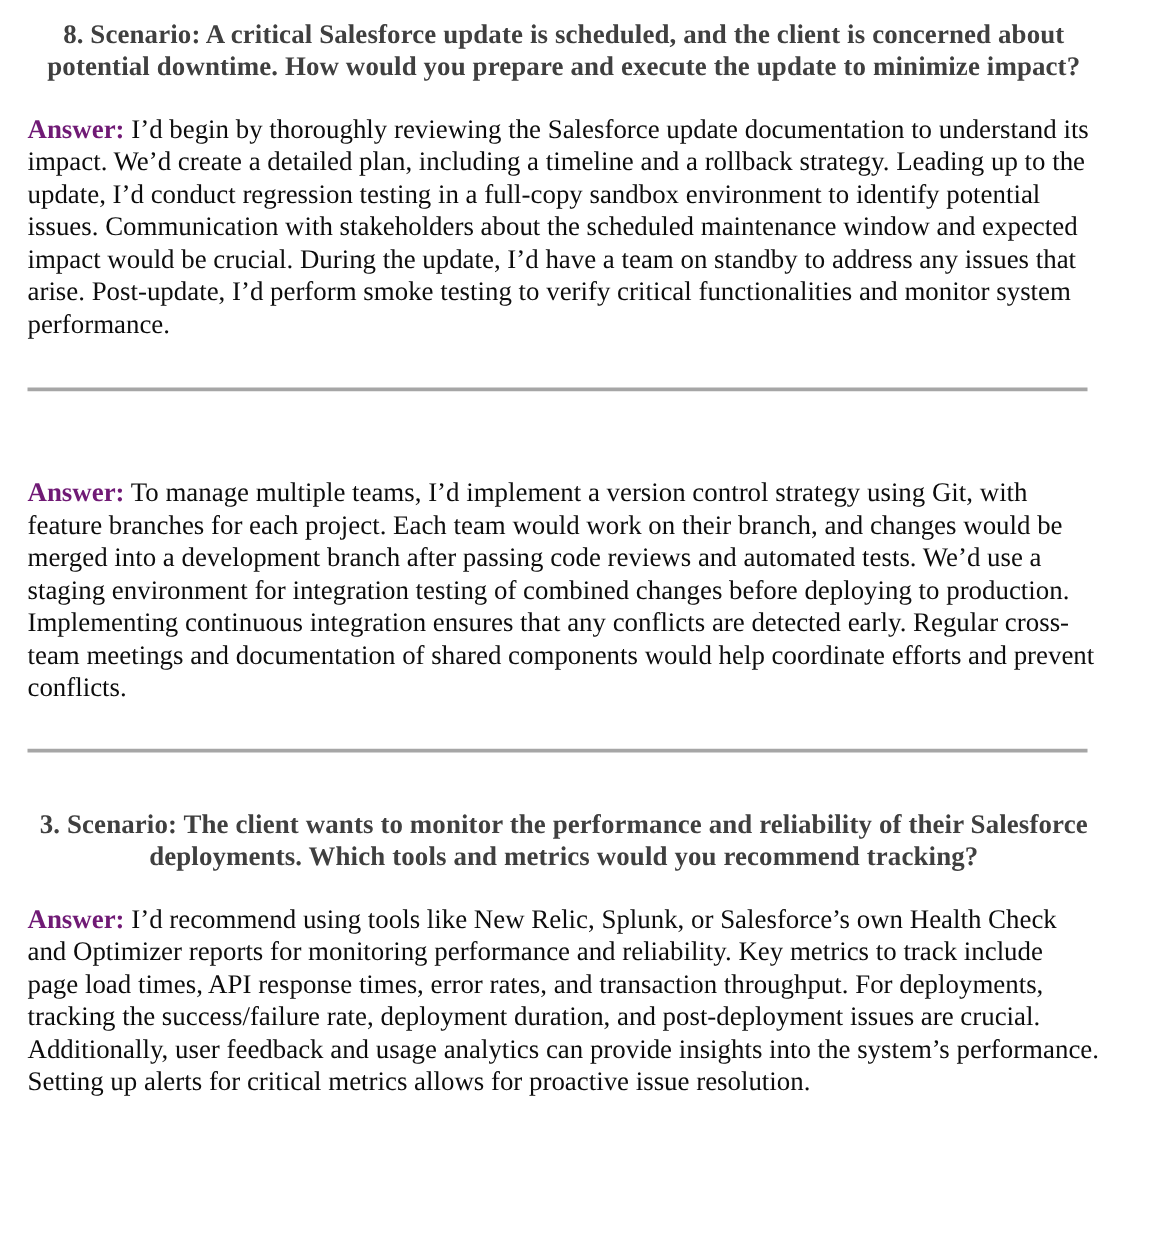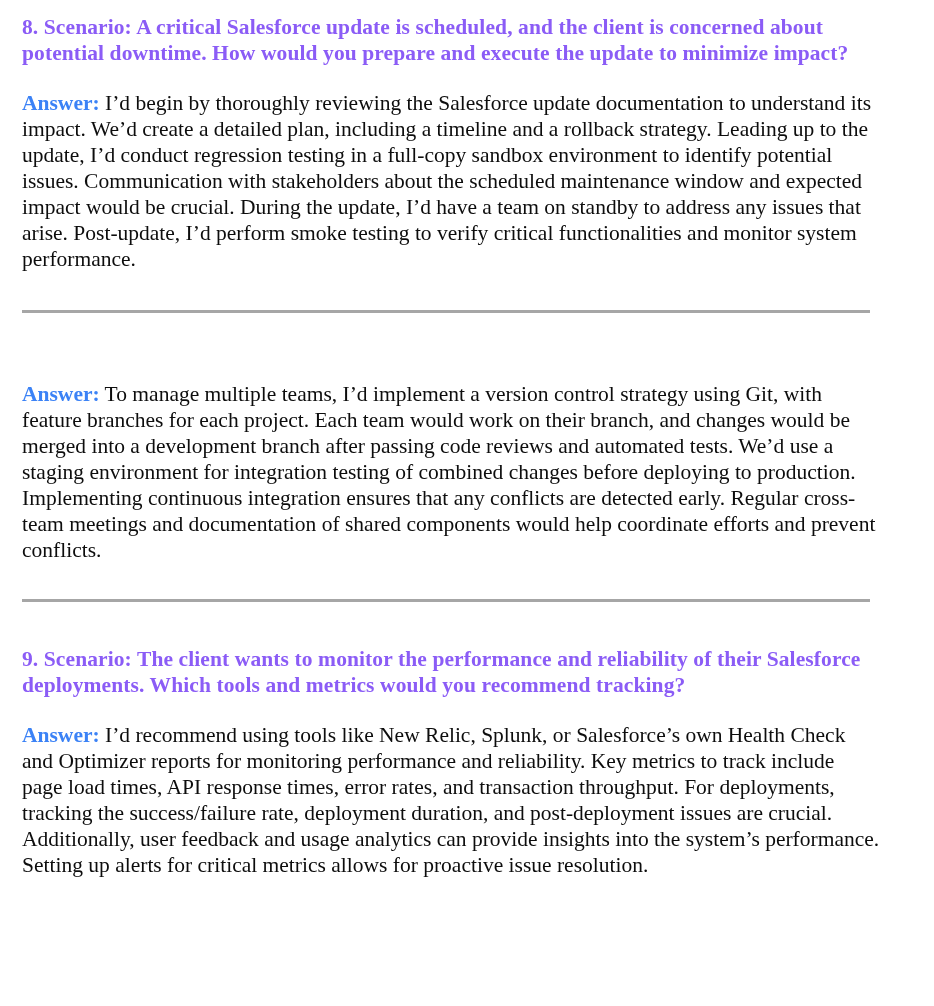--- a/index.html
+++ b/index.html
@@ -24,34 +24,34 @@
   }
   .qa-section {
     margin: 0;
   }
   .qa-heading {
     font-size: 21.5px;
     font-weight: bold;
     line-height: 26px;
     margin: 0;
     letter-spacing: 0.1px;
-    text-align: left;
-    color: #8b5cf6;
+    text-align: center;
+    color: #404040;
   }
   .qa-answer {
     font-size: 21.5px;
     font-weight: normal;
     line-height: 26px;
     margin: 0;
     text-align: left;
     color: #0d0d0d;
   }
   .answer-label {
     font-weight: bold;
-    color: #3b82f6;
+    color: #701a75;
   }
   .spacer-heading-to-answer {
     height: 24px;
   }
   .section-divider {
     border: 0;
     height: 3px;
     background: #a6a6a6;
     margin: 0;
     width: 848px;
@@ -86,18 +86,18 @@
   <section class="qa-section">
     <div class="spacer-heading-to-answer"></div>
     <p class="qa-answer"><span class="answer-label">Answer:</span><span> To manage multiple teams, I’d implement a version control strategy using Git, with feature branches for each project. Each team would work on their branch, and changes would be merged into a development branch after passing code reviews and automated tests. We’d use a staging environment for integration testing of combined changes before deploying to production. Implementing continuous integration ensures that any conflicts are detected early. Regular cross-team meetings and documentation of shared components would help coordinate efforts and prevent conflicts.</span></p>
   </section>
 
   <div class="divider-wrap-2">
     <hr class="section-divider">
   </div>
 
   <section class="qa-section sec10-tail">
-    <p class="qa-heading">9. Scenario: The client wants to monitor the performance and reliability of their Salesforce deployments. Which tools and metrics would you recommend tracking?</p>
+    <p class="qa-heading">3. Scenario: The client wants to monitor the performance and reliability of their Salesforce deployments. Which tools and metrics would you recommend tracking?</p>
     <div class="spacer-heading-to-answer"></div>
     <p class="qa-answer"><span class="answer-label">Answer:</span><span> I’d recommend using tools like New Relic, Splunk, or Salesforce’s own Health Check and Optimizer reports for monitoring performance and reliability. Key metrics to track include page load times, API response times, error rates, and transaction throughput. For deployments, tracking the success/failure rate, deployment duration, and post-deployment issues are crucial. Additionally, user feedback and usage analytics can provide insights into the system’s performance. Setting up alerts for critical metrics allows for proactive issue resolution.</span></p>
   </section>
 
 </div>
 
 </body></html>

